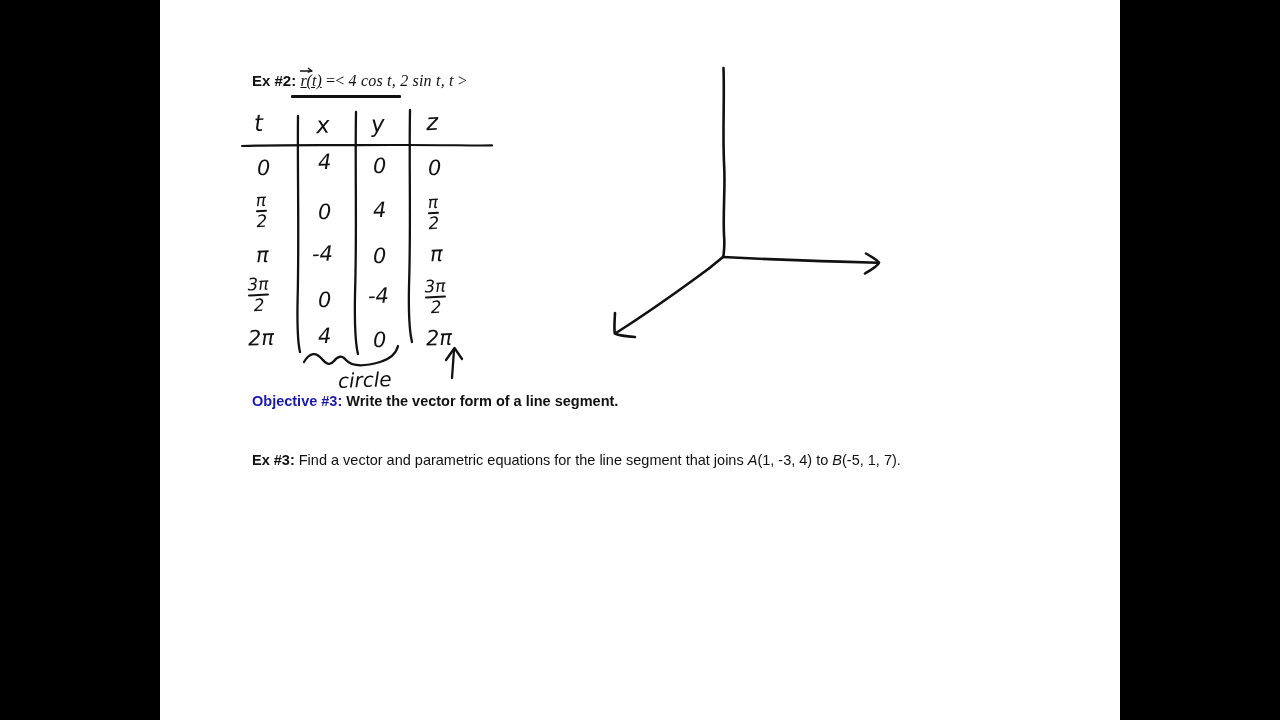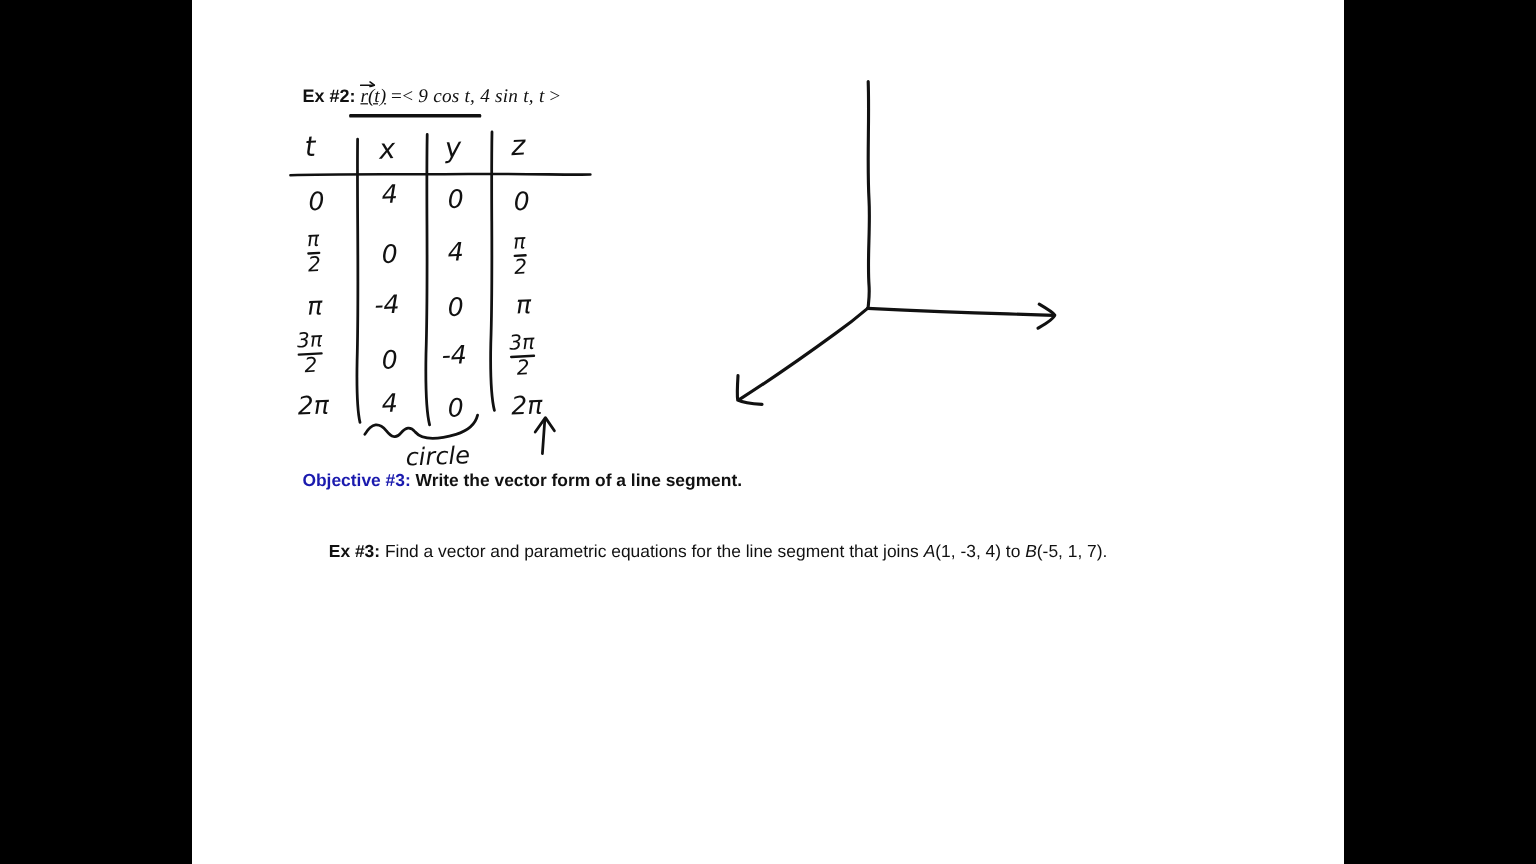--- a/index.html
+++ b/index.html
@@ -155,21 +155,20 @@
   #objective3 .obj-body { color: #111111; }
 
   #ex3-line {
     position: absolute;
     left: 92px;  
     top: 453px;
     font-size: 14.5px;
     color: #111111;
     white-space: nowrap;
     line-height: 1.1;
-    margin-left: 22px;
   }
   #ex3-line .lbl { font-weight: bold; }
   #ex3-line .pt { font-style: italic; }
 </style>
 </head>
 <body>
 
 <div id="screen">
 
   <div class="bar" id="bar-left"></div>
@@ -177,21 +176,21 @@
 
   <div id="slide">
 
     <div id="ex2-line">
       <span class="lbl">Ex #2:</span>
       <span class="vecwrap">
         <svg class="arrowbar" viewBox="0 0 13 7">
           <path d="M0.5 5 L11.5 5" stroke="#111" stroke-width="1.3" fill="none" stroke-linecap="round"></path>
           <path d="M8.3 2.3 L12 5 L8.3 6.2" stroke="#111" stroke-width="1.3" fill="none" stroke-linecap="round" stroke-linejoin="round"></path>
         </svg><span>r</span><span>(t)</span>
-      </span><span id="ex2-rhs"><span> =&lt;</span><span class="it"> 9 cos t, 4 sin t, t </span><span>&gt;</span></span>
+      </span><span id="ex2-rhs"><span> =&lt;</span><span class="it"> 4 cos t, 2 sin t, t </span><span>&gt;</span></span>
     </div>
     <div id="ex2-underline"></div>
 
     <div id="hw-table">
 
       <svg width="260" height="300" style="position:absolute;left:0;top:0;">
 
         <path d="M2 46 C 40 44.5, 95 45.5, 150 45 C 200 44.6, 235 46, 252 45.4" stroke="#111" stroke-width="2.1" fill="none" stroke-linecap="round"></path>
 
         <path d="M58 16 C 57.4 70, 59.2 140, 57.6 200 C 57 230, 58.6 246, 60 252" stroke="#111" stroke-width="2.3" fill="none" stroke-linecap="round"></path>

